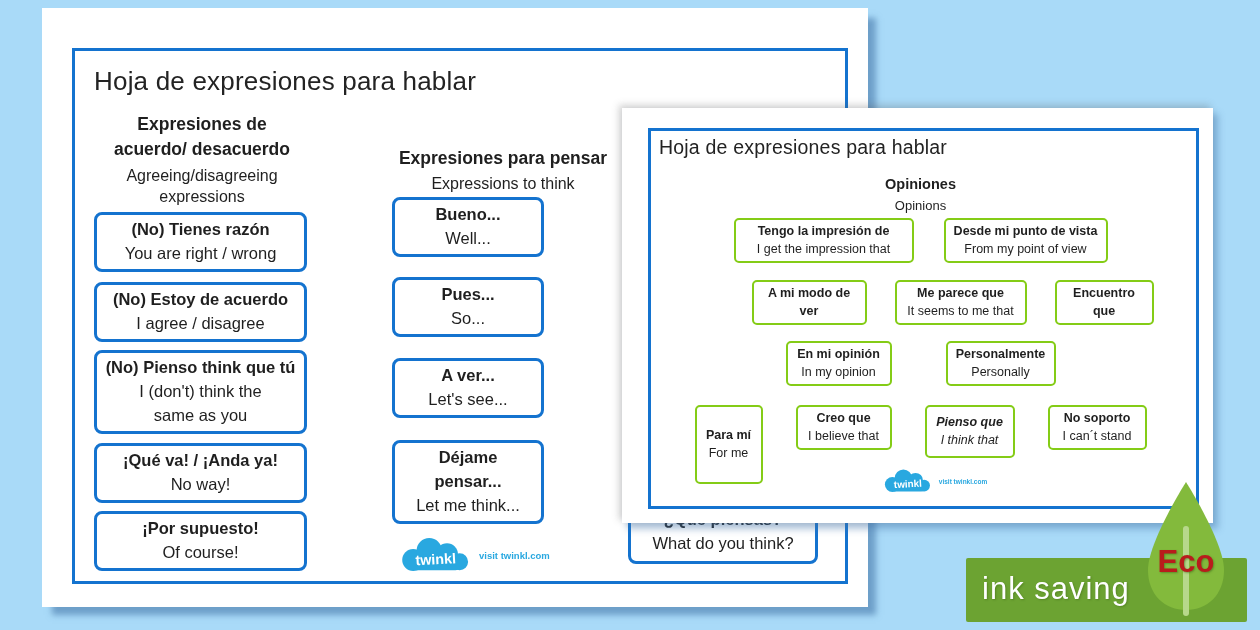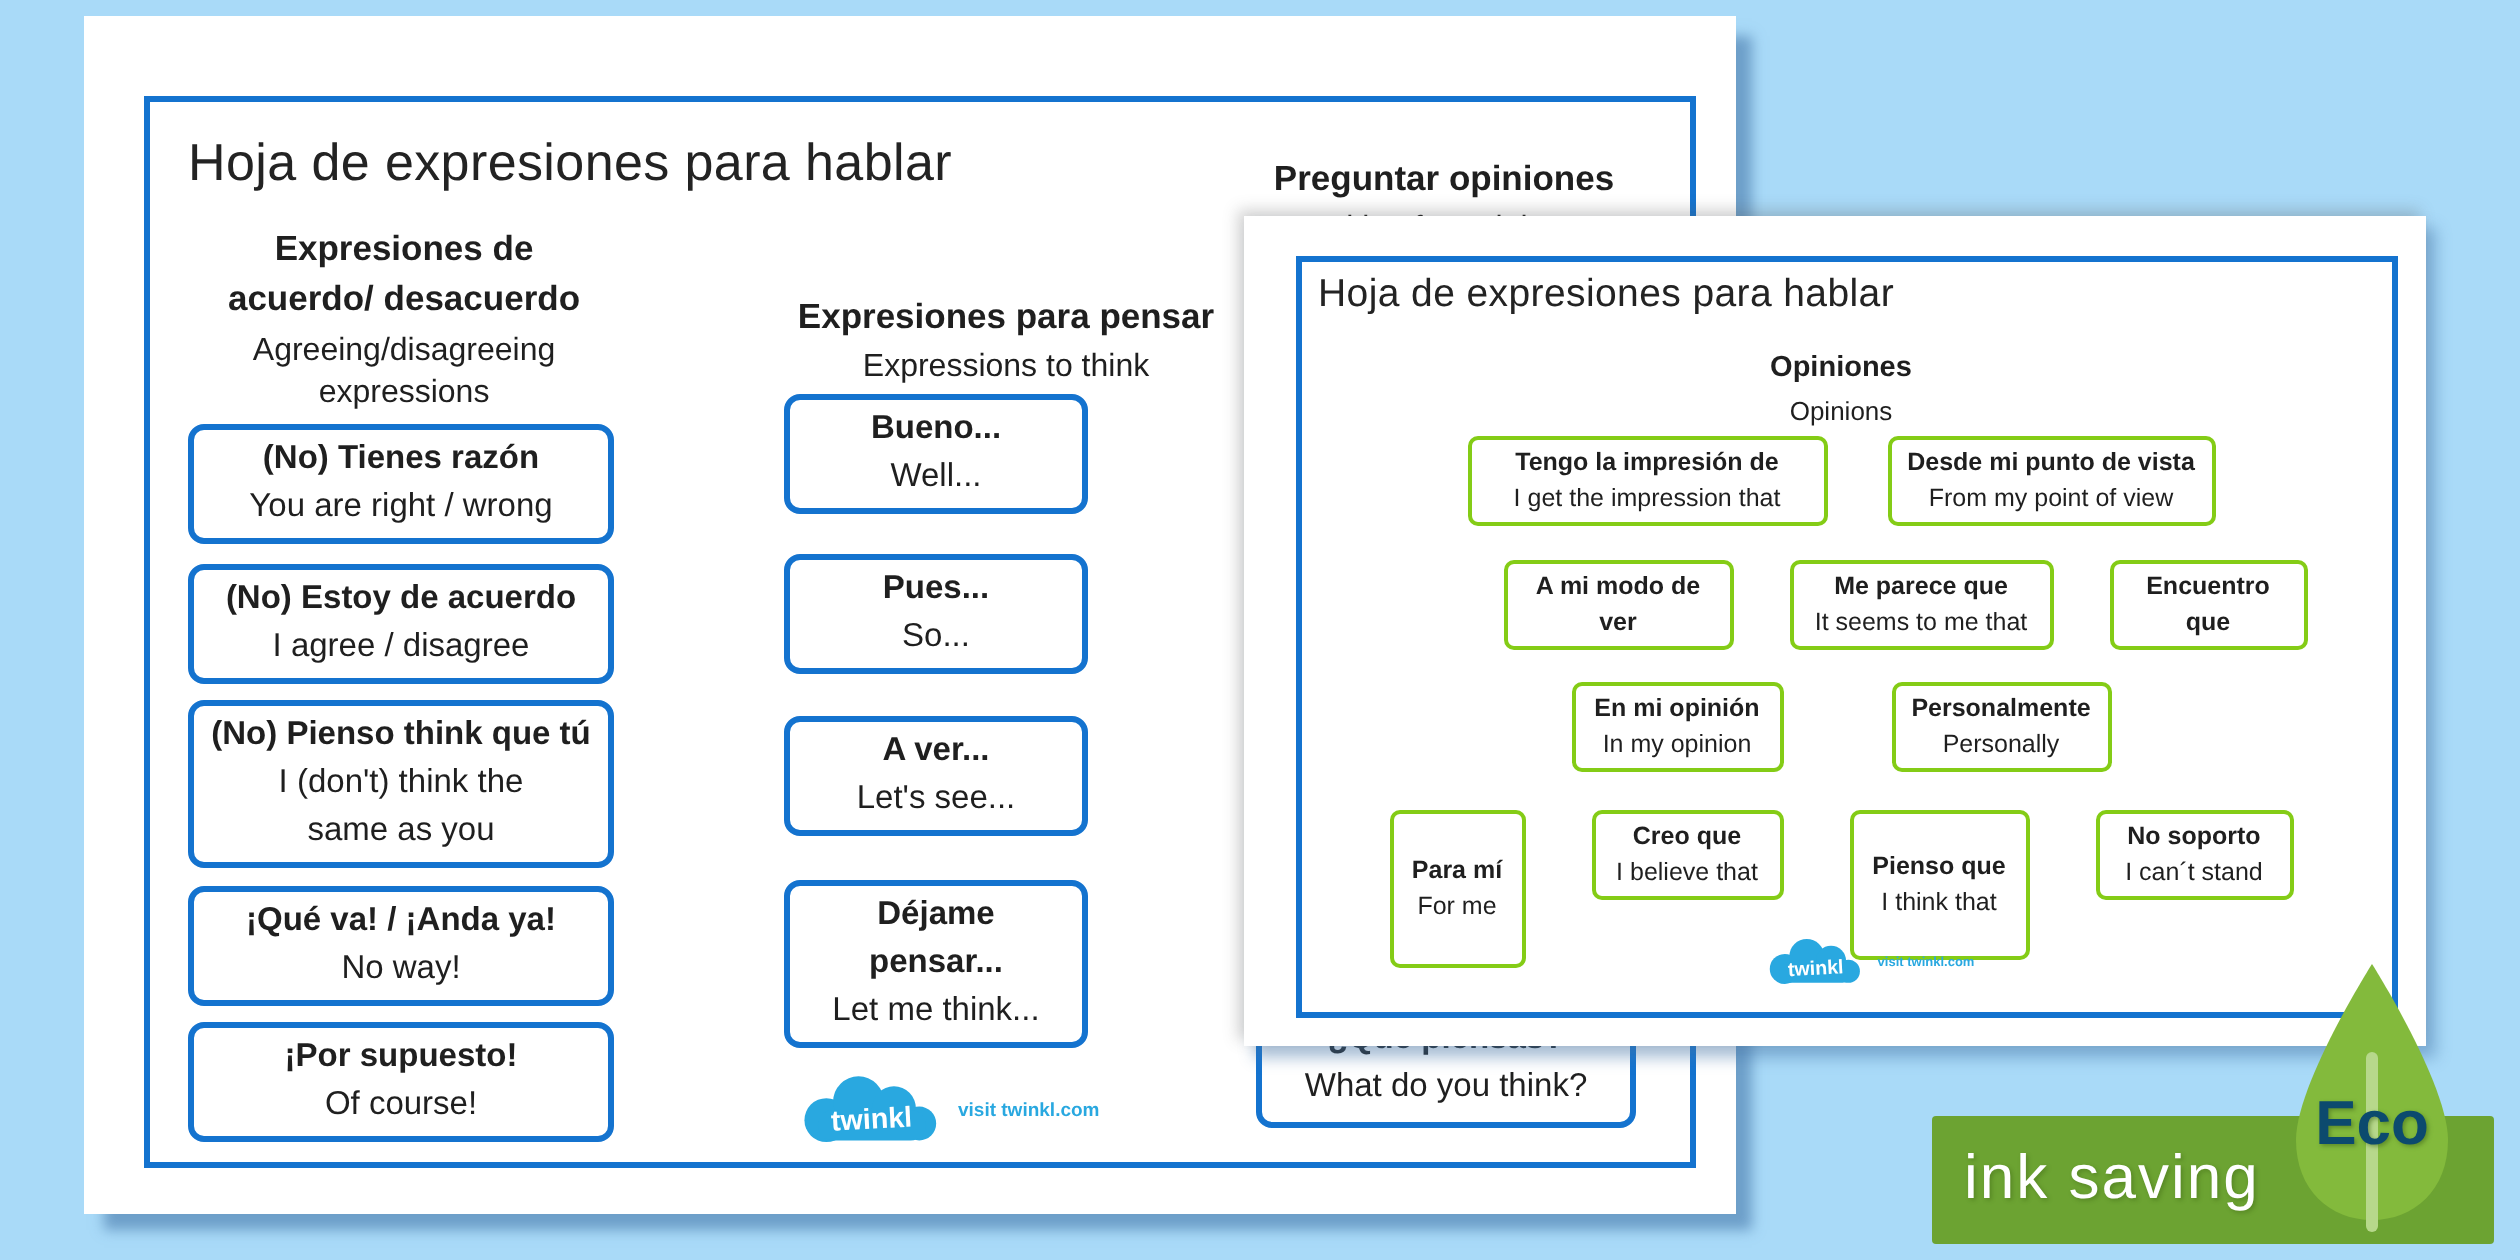--- a/index.html
+++ b/index.html
@@ -75,21 +75,21 @@
     background:#6ca332;border-radius:2px;z-index:20;
   }
   .eco-banner .label{
     position:absolute;left:16px;top:0;line-height:62px;
     font-size:31px;color:#ffffff;letter-spacing:1px;
     text-shadow:1px 1px 2px rgba(60,100,20,0.45);
   }
   .eco-leaf{position:absolute;left:1146px;top:478px;width:80px;height:140px;z-index:30;}
   .eco-leaf .eco-label{
     position:absolute;left:0;top:66px;width:80px;text-align:center;
-    font-size:31px;font-weight:bold;color:#0c4a6e;
+    font-size:31px;font-weight:bold;color:#b91c1c;
     text-shadow:1px 1px 2px rgba(70,110,30,0.6);
   }
 </style>
 </head>
 <body>
 
 <div class="page page-back">
   <div class="frame"></div>
 
   <div class="ws-title">Hoja de expresiones para hablar</div>
@@ -135,24 +135,20 @@
   </div>
   <div class="phrase-box think-box" style="top:350px;">
     <span class="es">A ver...</span>
     <span class="en">Let's see...</span>
   </div>
   <div class="phrase-box think-box" style="top:432px;">
     <span class="es es-narrow">Déjame pensar...</span>
     <span class="en">Let me think...</span>
   </div>
 
-  <div class="col-head" style="left:550px;top:69px;width:260px;">
-    <div class="es">Preguntar opiniones</div>
-    <div class="en">Asking for opinions</div>
-  </div>
   <div class="phrase-box ask-box" style="top:492px;">
     <span class="es">¿Qué piensas?</span>
     <span class="en">What do you think?</span>
   </div>
 
   <div class="twinkl-logo">
     <svg width="76" height="38" viewBox="0 0 90 44">
       <g fill="#29a8e0">
         <circle cx="18" cy="28" r="13"></circle>
         <circle cx="37" cy="17" r="15"></circle>
@@ -215,21 +211,21 @@
 
   <div class="opinion-row" style="top:297px;column-gap:33px;">
     <div class="opinion-box" style="width:68px;padding:20px 4px;">
       <span class="es">Para mí</span>
       <span class="en">For me</span>
     </div>
     <div class="opinion-box" style="width:96px;padding:3px 4px;">
       <span class="es">Creo que</span>
       <span class="en">I believe that</span>
     </div>
-    <div class="opinion-box" style="width:90px;padding:18px 4px;">
+    <div class="opinion-box" style="width:90px;padding:7px 4px;font-style:italic;">
       <span class="es">Pienso que</span>
       <span class="en">I think that</span>
     </div>
     <div class="opinion-box" style="width:99px;padding:3px 4px;">
       <span class="es">No soporto</span>
       <span class="en">I can´t stand</span>
     </div>
   </div>
 
   <div class="twinkl-logo" style="top:360px;width:545px;justify-content:center;">

